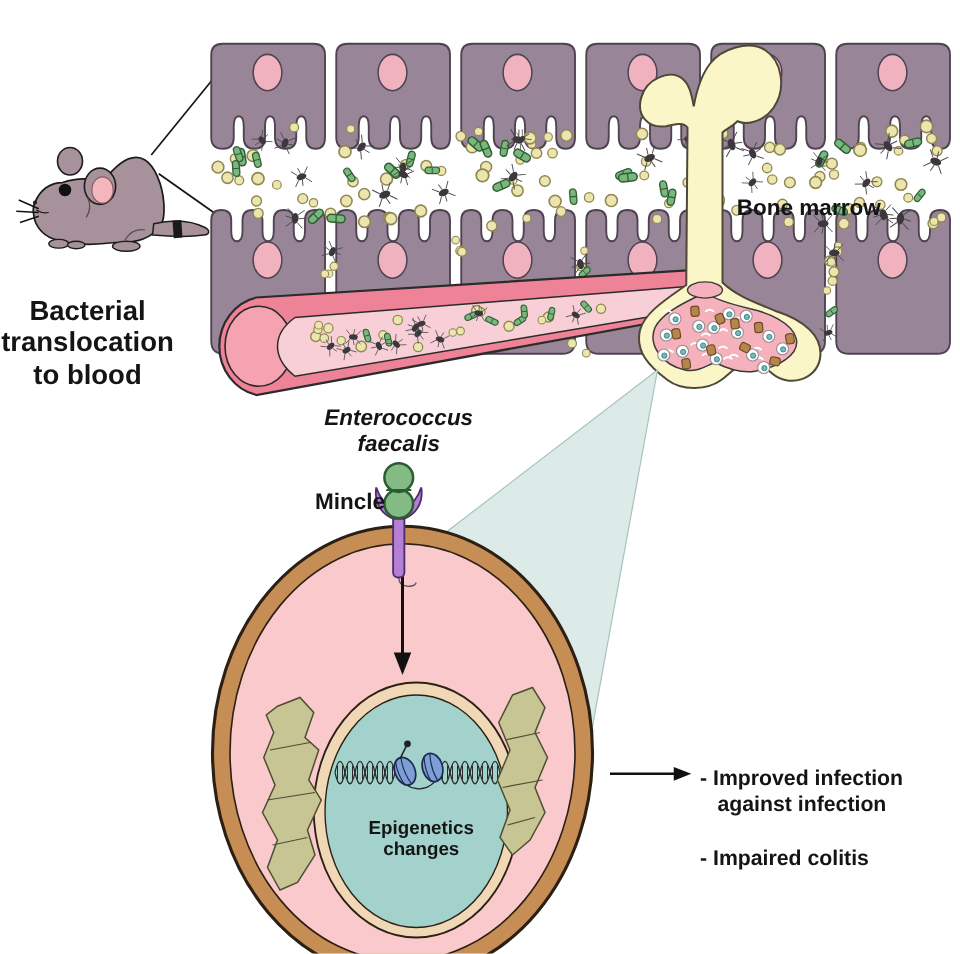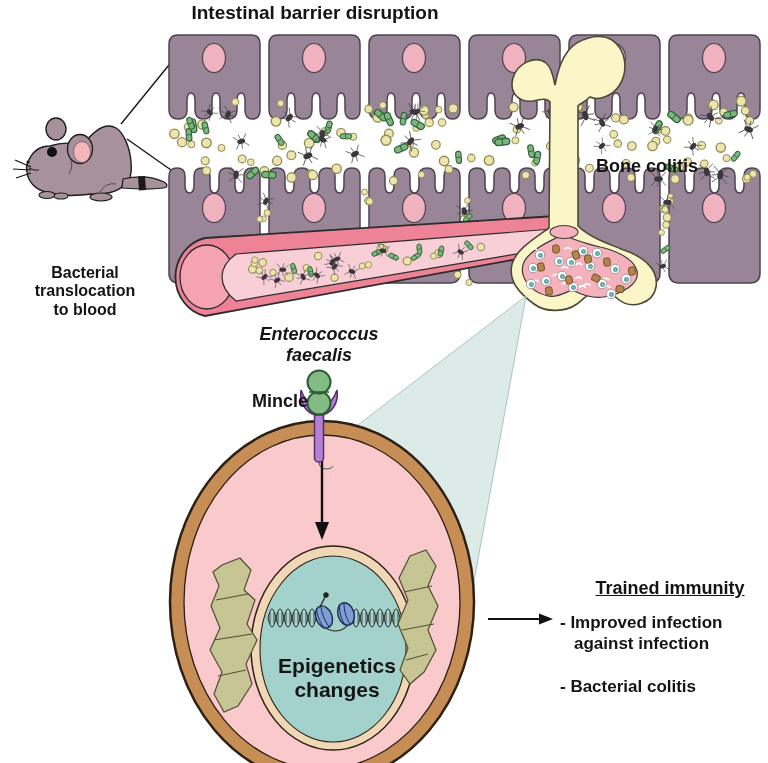--- a/index.html
+++ b/index.html
@@ -491,36 +491,34 @@
     <circle cx="319" cy="382" r="11.5" fill="#84bb84" stroke="#2c5c34" stroke-width="2"></circle>
     <line x1="309" y1="392" x2="329" y2="392" stroke="#2c5c34" stroke-width="1.6"></line>
   </g>
 
   <g>
     <line x1="488" y1="619" x2="541" y2="619" stroke="#111" stroke-width="2"></line>
     <polygon points="539,613.5 553,619 539,624.5" fill="#111"></polygon>
   </g>
 </svg>
 
-<div class="lbl center" style="left:90px;top:2px;width:450px;font-size:19px;">Intestinal barrier disruption</div>
-
-<div class="lbl center" style="left:15px;top:236px;width:140px;font-size:16px;margin-top:28px;">Bacterial
+
+<div class="lbl center" style="left:0px;top:236px;width:140px;font-size:22px;">Bacterial
 translocation
 to blood</div>
 
-<div class="lbl center" style="left:567px;top:156px;width:160px;font-size:18px;">Bone colitis</div>
+<div class="lbl center" style="left:567px;top:156px;width:160px;font-size:18px;">Bone marrow</div>
 
 <div class="lbl center italic" style="left:239px;top:324px;width:160px;font-size:18px;">Enterococcus
 faecalis</div>
 
 <div class="lbl center" style="left:233px;top:391px;width:70px;font-size:18px;margin-left:12px;">Mincle</div>
 
 
-<div class="lbl center" style="left:267px;top:654px;width:140px;font-size:21px;">Epigenetics
+<div class="lbl center" style="left:267px;top:654px;width:140px;font-size:15px;">Epigenetics
 changes</div>
 
-<div class="lbl center underline" style="left:584px;top:578px;width:172px;font-size:18px;">Trained immunity</div>
 
 <div class="lbl outcome" style="left:560px;top:612px;width:210px;"><span>- Improved infection</span><span class="l2">against infection</span></div>
 
-<div class="lbl outcome" style="left:560px;top:676px;width:210px;"><span>- Bacterial colitis</span></div>
+<div class="lbl outcome" style="left:560px;top:676px;width:210px;"><span>- Impaired colitis</span></div>
 
 </div>
 
 </body></html>

